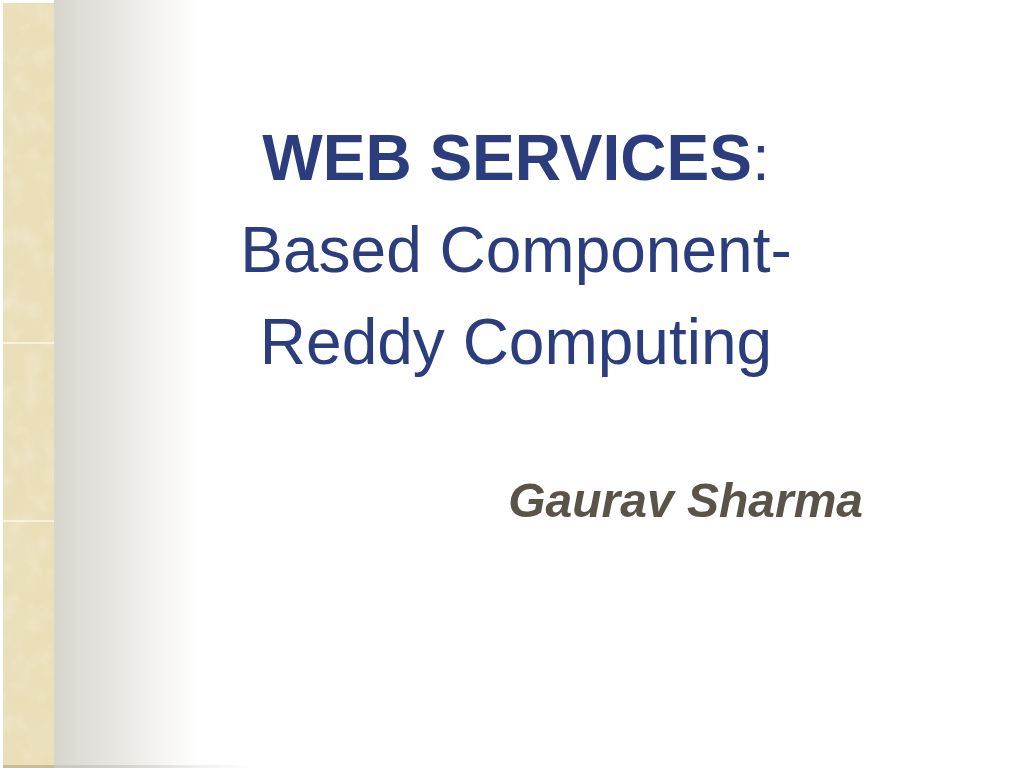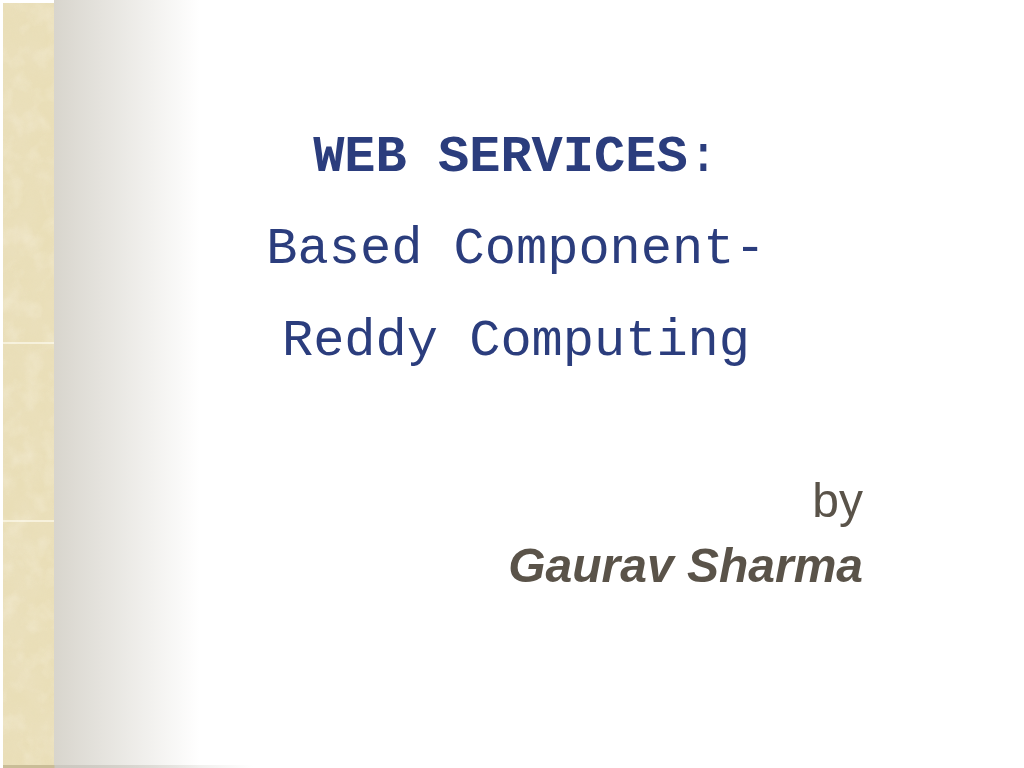--- a/index.html
+++ b/index.html
@@ -53,25 +53,24 @@
 
   
   .title {
     position: absolute;
     left: 94px;
     top: 112px;
     width: 844px;
     margin: 0;
     text-align: center;
     color: var(--title-color, #2B3D7D);
-    font-size: 52px;
+    font-size: 64px;
     line-height: 92px;
     font-weight: 400;
     letter-spacing: 0;
-    font-family: Liberation Mono, monospace;
   }
   .title .t-line { display: block; }
   .title .t-strong { font-weight: 700; }
   .title .t-colon { font-weight: 400; }
 
   
   .byline {
     position: absolute;
     top: 468px;
     right: 161px;
@@ -115,17 +114,16 @@
 
   <div class="bottom-edge"></div>
 
   <h1 class="title">
     <span class="t-line"><span class="t-strong">WEB SERVICES</span><span class="t-colon">:</span></span>
     <span class="t-line">Based Component-</span>
     <span class="t-line">Reddy Computing</span>
   </h1>
 
   <div class="byline">
-    <div class="by">by</div>
     <div class="author">Gaurav Sharma</div>
   </div>
 
 </div>
 
 </body></html>

